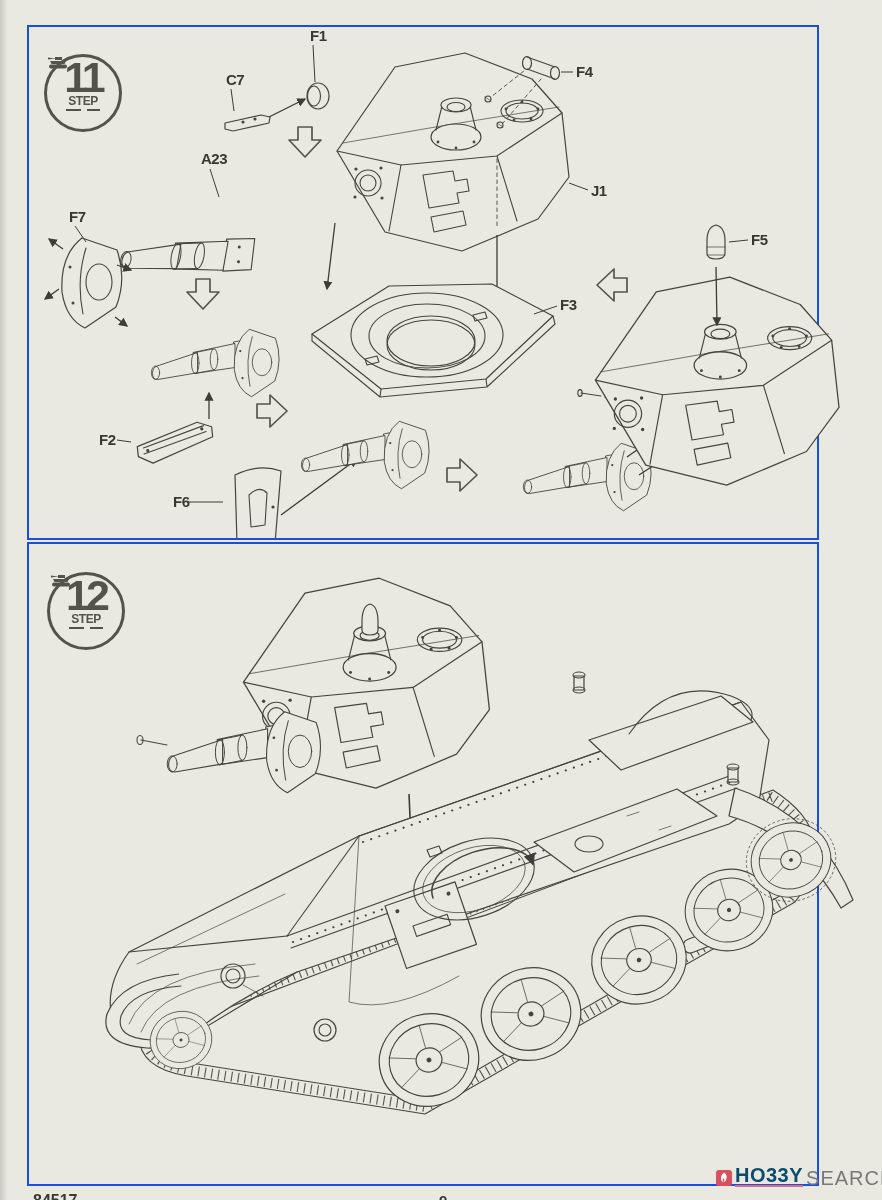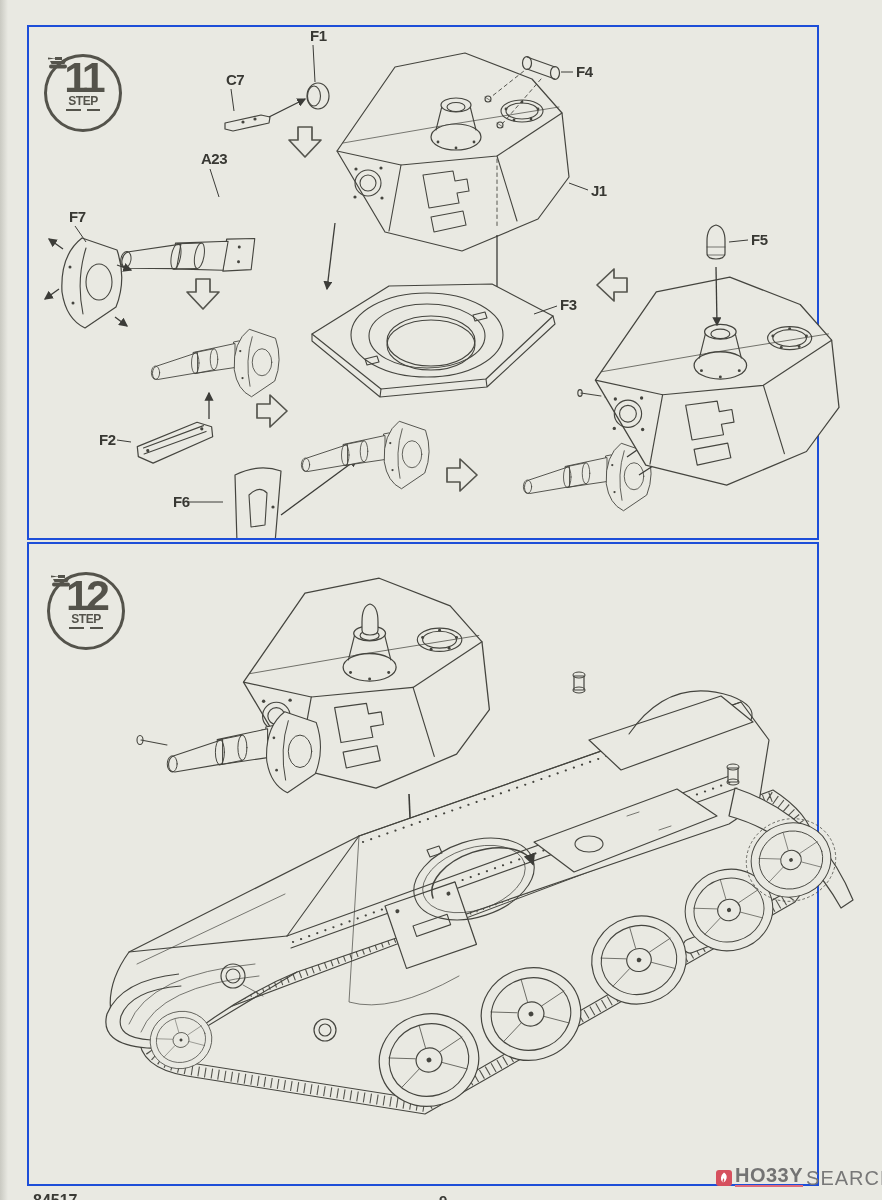--- a/index.html
+++ b/index.html
@@ -48,21 +48,21 @@
   .step-bars i:last-child{width:13px;}
 
   
   .kit-number{position:absolute;left:33px;top:1192px;font-weight:bold;font-size:16px;color:#3a3a35;}
   .page-number{position:absolute;left:439px;top:1192px;font-weight:bold;font-size:15px;color:#3a3a35;}
 
   
   .watermark{position:absolute;left:716px;top:1167px;display:flex;align-items:flex-end;gap:3px;}
   .wm-icon{width:16px;height:16px;border-radius:3px;background:#d6505e;position:relative;margin-bottom:1px;}
   .wm-icon svg{position:absolute;left:2px;top:2px;}
-  .wm-brand{color:#737373;font-weight:bold;font-size:20px;line-height:0.85;letter-spacing:0.5px;border-bottom:2px solid #e0697a;padding-bottom:1px;}
+  .wm-brand{color:#0c4a6e;font-weight:bold;font-size:20px;line-height:0.85;letter-spacing:0.5px;border-bottom:2px solid #e0697a;padding-bottom:1px;}
   .wm-suffix{color:#787878;font-size:20px;line-height:0.85;letter-spacing:1px;}
 </style>
 </head>
 <body>
 
 <section class="panel" id="panel11">
   <svg width="832" height="511" viewBox="0 0 832 511">
     <defs>
       <marker id="ah" viewBox="0 0 10 10" refX="8.5" refY="5" markerWidth="7" markerHeight="7" orient="auto-start-reverse">
         <path d="M0,0 L10,5 L0,10 z" fill="#3c3c38"></path>

